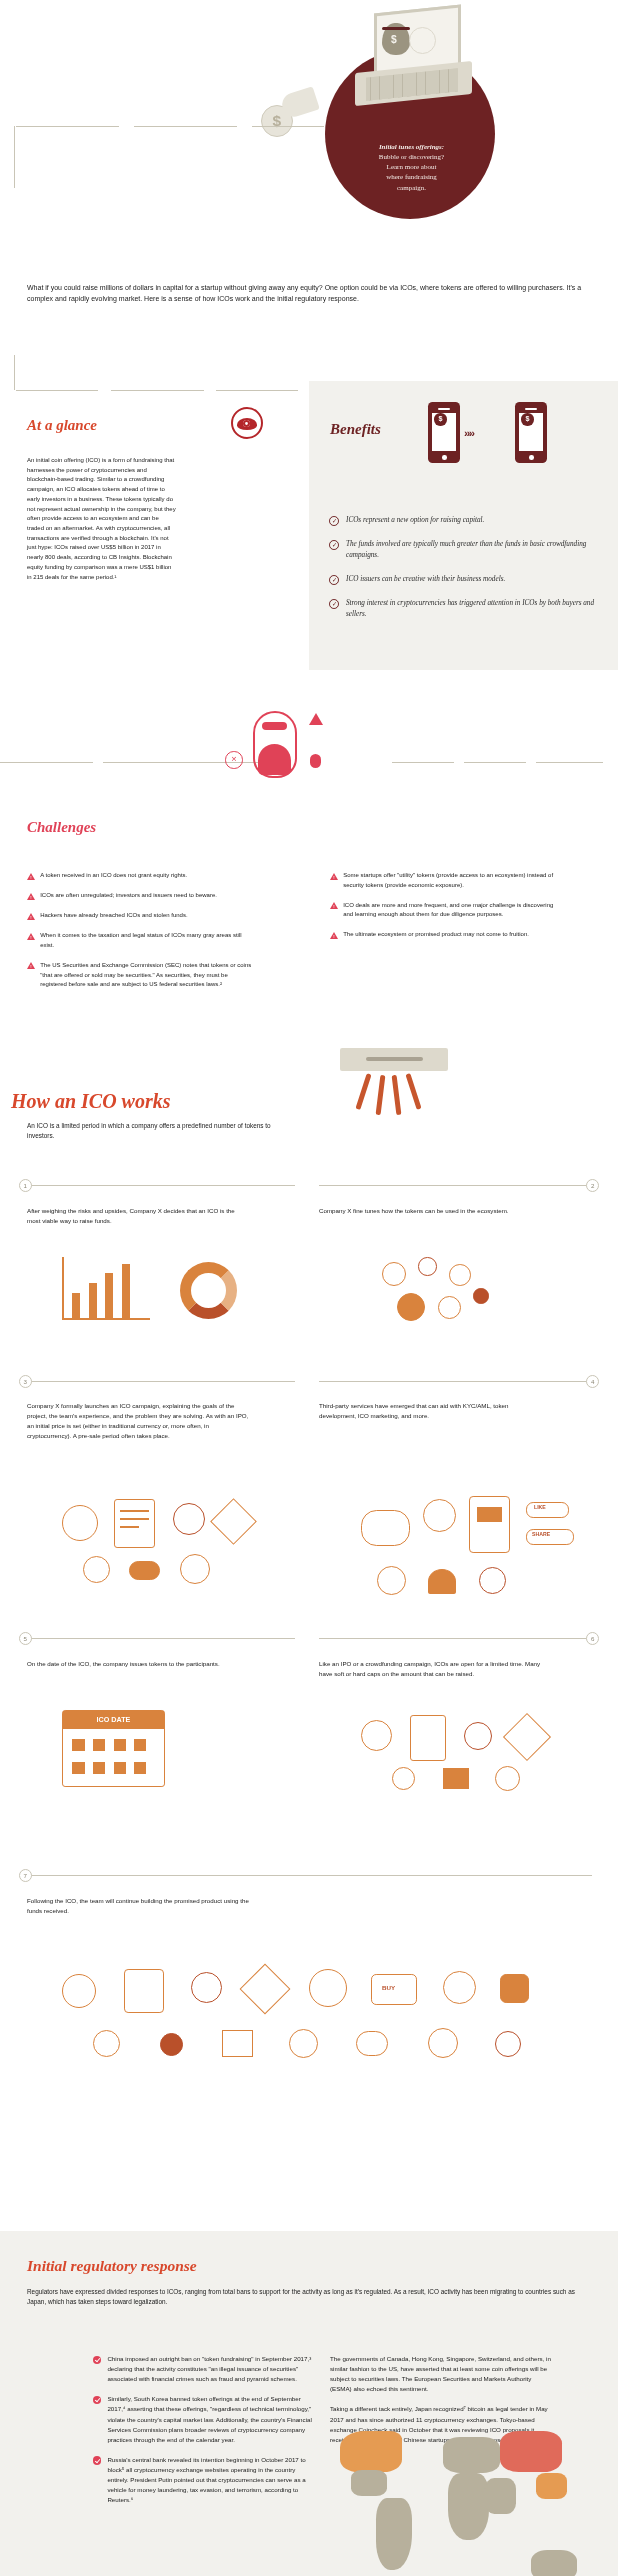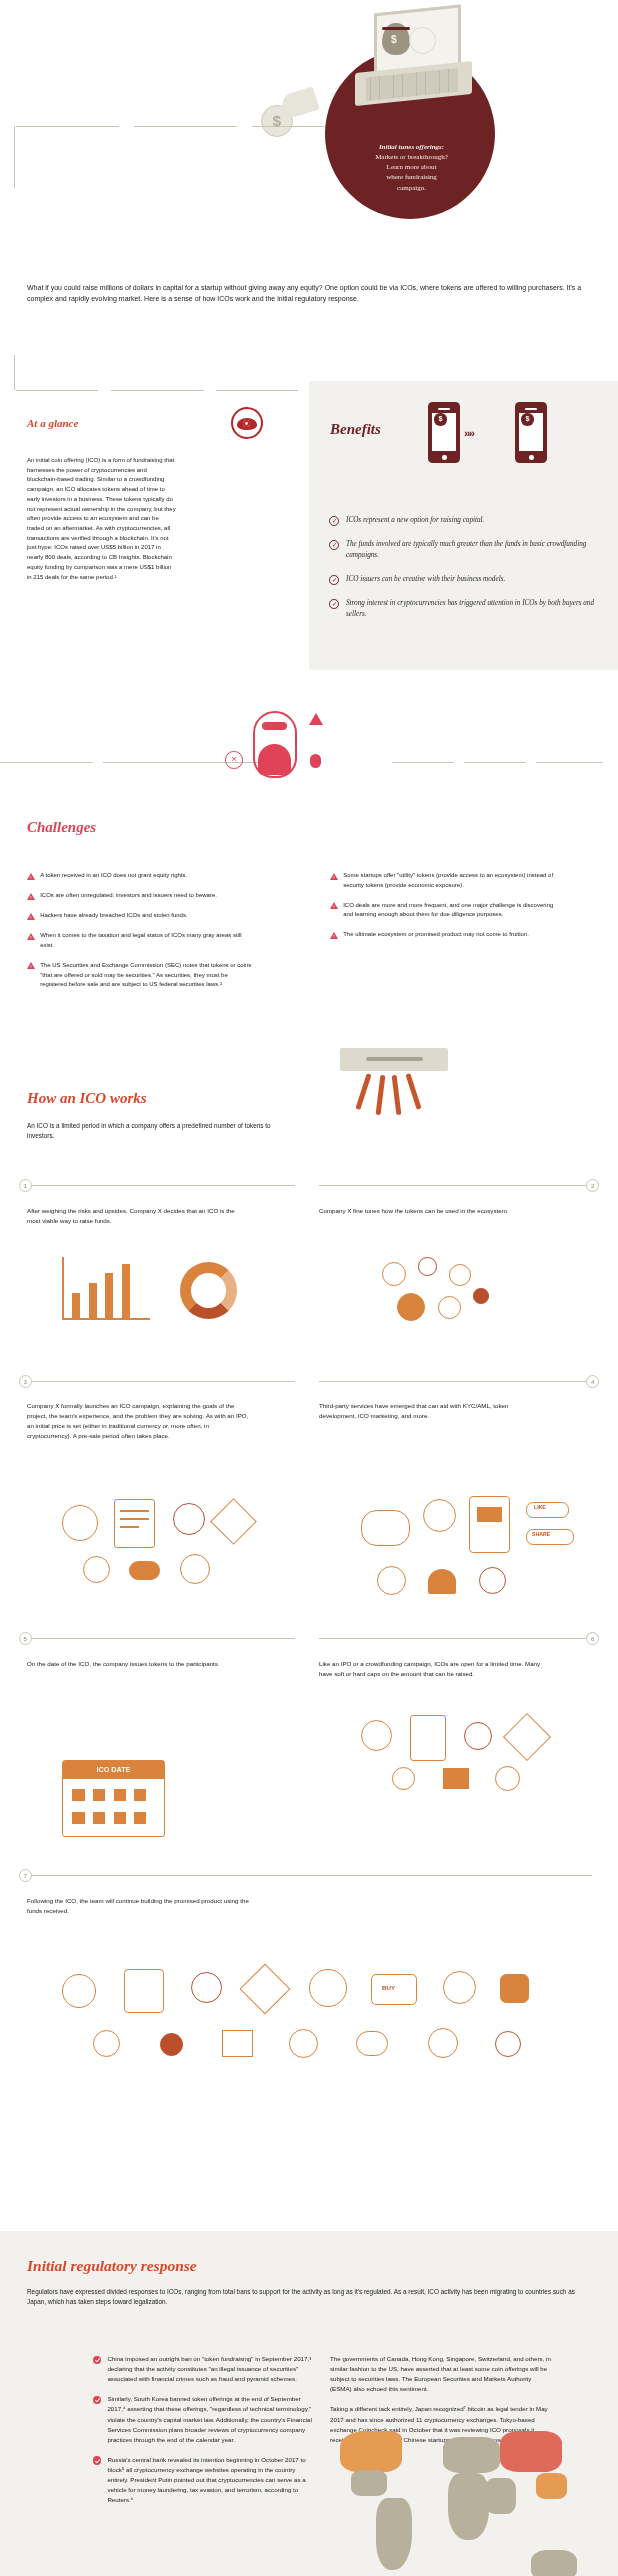--- a/index.html
+++ b/index.html
@@ -53,21 +53,21 @@
                   font-family:"Liberation Serif",serif; font-style:italic; font-weight:bold;
                   font-size:10.8px; line-height:1.45; color:#6d2223; }
   .intro-body { position:absolute; left:27px; top:282px; width:562px;
                 font-size:7px; line-height:1.62; color:#1a1a1a; }
 
   
   .strip { position:absolute; left:0; width:618px; height:1px; }
   .strip .seg { position:absolute; top:0; height:1px; background:#c9c5b6; }
 
   
-  .glance-h { position:absolute; left:27px; top:417px; font-size:11px; }
+  .glance-h { position:absolute; left:27px; top:417px; font-size:15px; }
   .eye { position:absolute; left:231px; top:407px; width:32px; height:32px; border-radius:50%;
          border:2.1px solid #b4262a; }
   .eye-out { position:absolute; left:3.6px; top:9.3px; width:20.6px; height:11.3px; background:#b4262a;
              border-radius:50% 50% 50% 50% / 60% 60% 40% 40%; }
   .eye-in { position:absolute; left:10.3px; top:11.3px; width:7.2px; height:7.2px; border-radius:50%;
             background:#fff; box-shadow:0 0 0 2.1px #b4262a inset; }
   .glance-body { position:absolute; left:27px; top:456px; width:149px; font-size:6px; line-height:1.62; }
 
   
   .ben-panel { position:absolute; left:309px; top:381px; width:309px; height:289px; background:#f2f1ed; }
@@ -103,21 +103,21 @@
   .chal-col { position:absolute; width:227px; font-size:6px; line-height:1.62; }
   .chal-item { display:flex; gap:5.2px; margin-bottom:10.3px; }
   .tri { flex:0 0 auto; width:0;height:0;margin-top:1.5px;
          border-left:4.1px solid transparent;border-right:4.1px solid transparent;border-bottom:7.2px solid transparent;
          position:relative; }
   .tri:before { content:""; position:absolute; left:-4.1px; top:0; width:0;height:0;
                 border-left:4.1px solid transparent;border-right:4.1px solid transparent;border-bottom:7.2px solid #e04257; }
   .tri:after { content:"!"; position:absolute; left:-0.8px; top:2.1px; font-size:4.1px; color:#fff; font-weight:bold; }
 
   
-  .how-h { position:absolute; left:27px; top:1090px; font-size:15px; }
+  .how-h { position:absolute; left:11px; top:1090px; font-size:20px; }
   .how-sub { position:absolute; left:27px; top:1121px; width:268px; font-size:6.4px; line-height:1.6; }
   .vault { position:absolute; left:309px; top:1048px; width:170px; height:72px; }
   .vault-box { position:absolute; left:31px; top:0; width:108px; height:23px; background:#ddd9cc; border-radius:2.1px; }
   .vault-slot { position:absolute; left:57px; top:9.3px; width:57px; height:4.1px; background:#a9a292; border-radius:2.1px; }
   .vault-stream { position:absolute; left:47px; top:25px; width:72px; height:44px; }
   .vs { position:absolute; width:4.6px; background:#c7562d; border-radius:2.1px; }
 
   .stepnum { position:absolute; width:13.4px; height:13.4px; border-radius:50%; border:0.8px solid #c9c5b6;
              color:#8d8877; font-size:6.2px; text-align:center; line-height:12.4px; background:#fff; }
   .steptxt { position:absolute; width:222px; font-size:6.2px; line-height:1.6; }
@@ -165,21 +165,21 @@
 
   <div class="coinhand">
     <div class="coin-big">
         <span>$</span>
       </div>
     <div class="hand"></div>
   </div>
 
   <div class="hero-text">
     <span class="l1">Initial tunes offerings:</span>
-    <span>Markets or breakthrough?</span><br>
+    <span>Bubble or discovering?</span><br>
     <span>Learn more about</span><br>
     <span>where fundraising</span><br>
     <span>campaign.</span>
   </div>
 
   <div class="strip" style="top:126px">
     <div class="seg" style="left:15.5px;width:103px"></div>
     <div class="seg" style="left:134px;width:103px"></div>
     <div class="seg" style="left:252px;width:72px"></div>
   </div>
@@ -374,21 +374,21 @@
 
   <div class="strip" style="top:1638px">
     <div class="seg" style="left:27px;width:268px"></div>
     <div class="seg" style="left:319px;width:272px"></div>
   </div>
   <div class="stepnum" style="left:18.5px;top:1632px">5</div>
   <div class="stepnum" style="left:586px;top:1632px">6</div>
   <p class="steptxt" style="left:27px;top:1659px">On the date of the ICO, the company issues tokens to the participants.</p>
   <p class="steptxt" style="left:319px;top:1659px">Like an IPO or a crowdfunding campaign, ICOs are open for a limited time. Many have soft or hard caps on the amount that can be raised.</p>
 
-  <div style="position:absolute;left:62px;top:1760px;width:103px;height:98px">
+  <div style="position:absolute;left:62px;top:1710px;width:103px;height:98px">
     <div class="oi" style="left:0;top:0;width:103px;height:77px;border-radius:3.1px;background:#fff"></div>
     <div style="position:absolute;left:1px;top:1px;width:101px;height:17.5px;background:#d9833d"></div>
     <div style="position:absolute;left:0;top:4.6px;width:103px;text-align:center;font-size:7.2px;font-weight:bold;color:#fff">ICO DATE</div>
     <div class="oi fill" style="left:10.3px;top:29px;width:12.4px;height:12.4px"></div>
     <div class="oi fill" style="left:31px;top:29px;width:12.4px;height:12.4px"></div>
     <div class="oi fill" style="left:52px;top:29px;width:12.4px;height:12.4px"></div>
     <div class="oi fill" style="left:72px;top:29px;width:12.4px;height:12.4px"></div>
     <div class="oi fill" style="left:10.3px;top:52px;width:12.4px;height:12.4px"></div>
     <div class="oi fill" style="left:31px;top:52px;width:12.4px;height:12.4px"></div>
     <div class="oi fill" style="left:52px;top:52px;width:12.4px;height:12.4px"></div>

